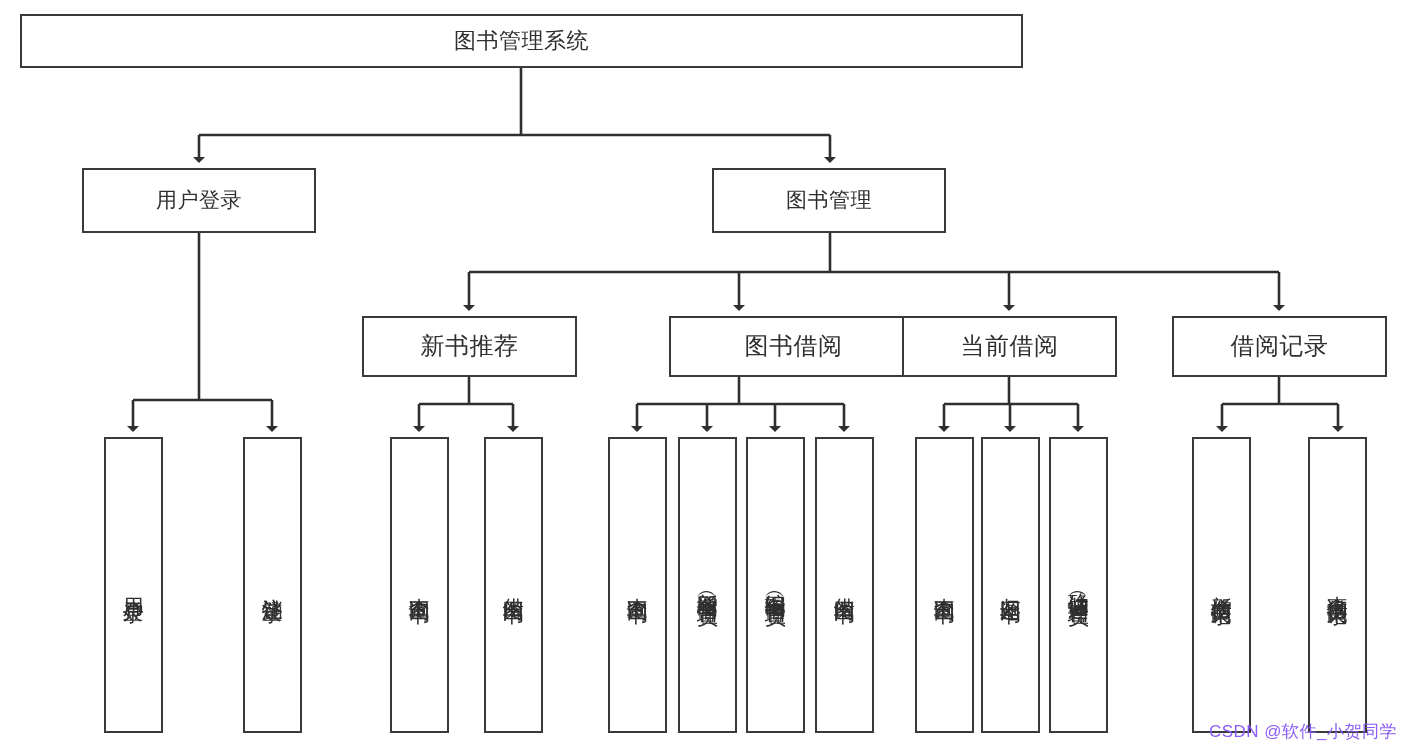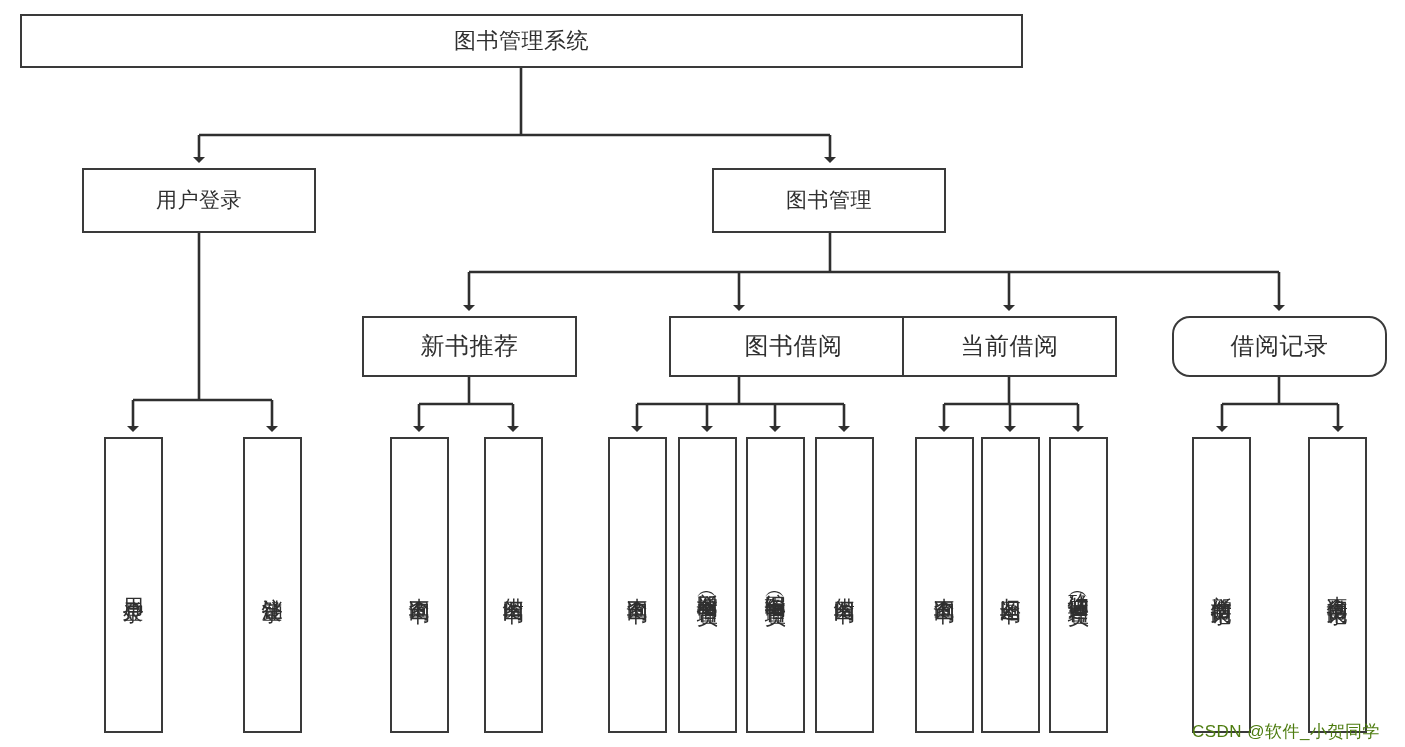--- a/index.html
+++ b/index.html
@@ -51,24 +51,24 @@
     writing-mode: vertical-rl;
     text-orientation: upright;
     font-size: 21px;
     line-height: 1.22;
     letter-spacing: 2px;
     white-space: nowrap;
     max-height: 100%;
   }
   .watermark {
     position: absolute;
-    right: 25px;
+    right: 8px;
     bottom: 4px;
     font-size: 17px;
-    color: #4d7c0f;
+    color: #8b5cf6;
     letter-spacing: 0.5px;
     z-index: 20;
     white-space: nowrap;
   }
 </style>
 </head>
 <body>
 
 <div id="canvas">
 
@@ -135,21 +135,21 @@
 
   <div class="node node-l3" style="left:362px; top:316px; width:215px; height:61px;">
     <span class="label">新书推荐</span>
   </div>
   <div class="node node-l3" style="left:632px; top:316px; width:249px; height:61px;margin-left:37px;">
     <span class="label">图书借阅</span>
   </div>
   <div class="node node-l3" style="left:902px; top:316px; width:215px; height:61px;">
     <span class="label">当前借阅</span>
   </div>
-  <div class="node node-l3" style="left:1172px; top:316px; width:215px; height:61px;border-radius:18px;">
+  <div class="node node-l3" style="left:1172px; top:316px; width:215px; height:61px;">
     <span class="label">借阅记录</span>
   </div>
 
   <div class="node node-leaf" style="left:104px; top:437px; width:59px; height:296px;">
     <span class="label">用户登录</span>
   </div>
   <div class="node node-leaf" style="left:243px; top:437px; width:59px; height:296px;">
     <span class="label">注销登录</span>
   </div>
 

